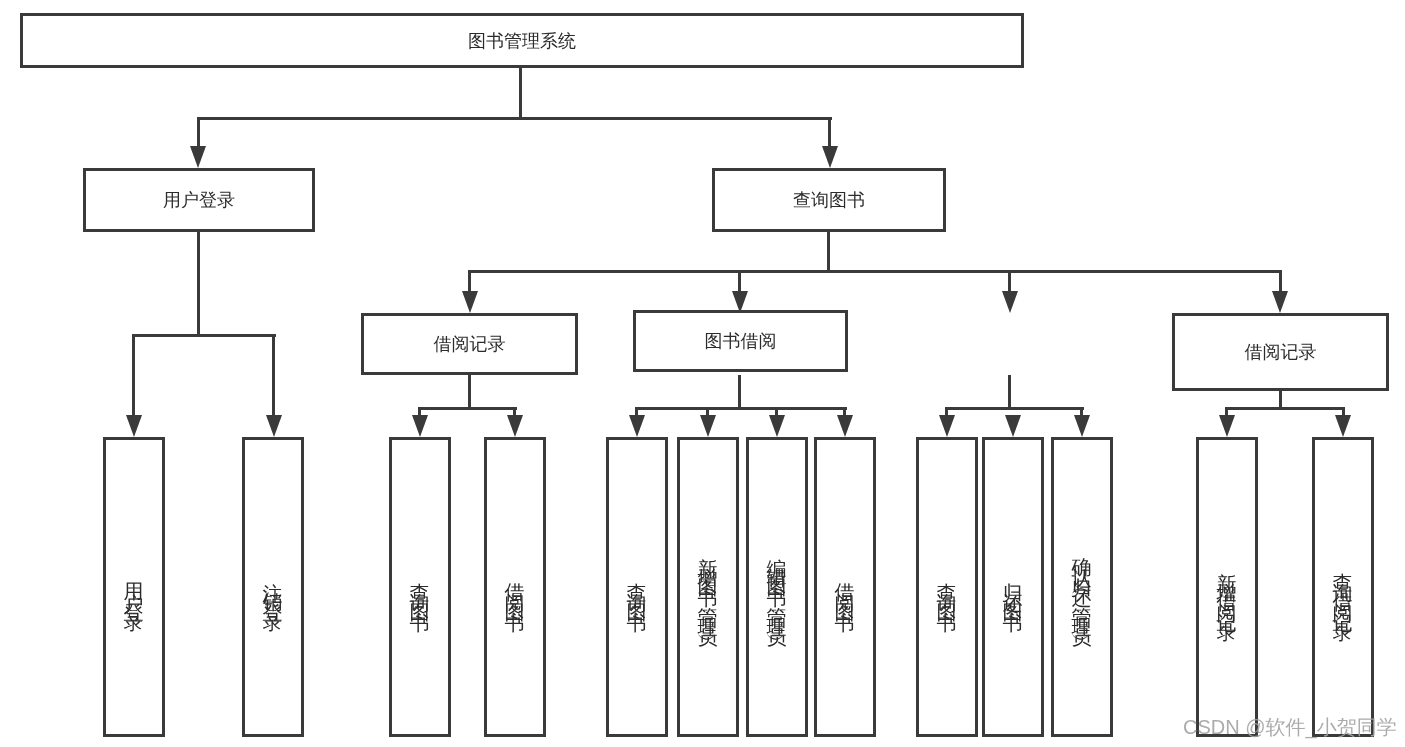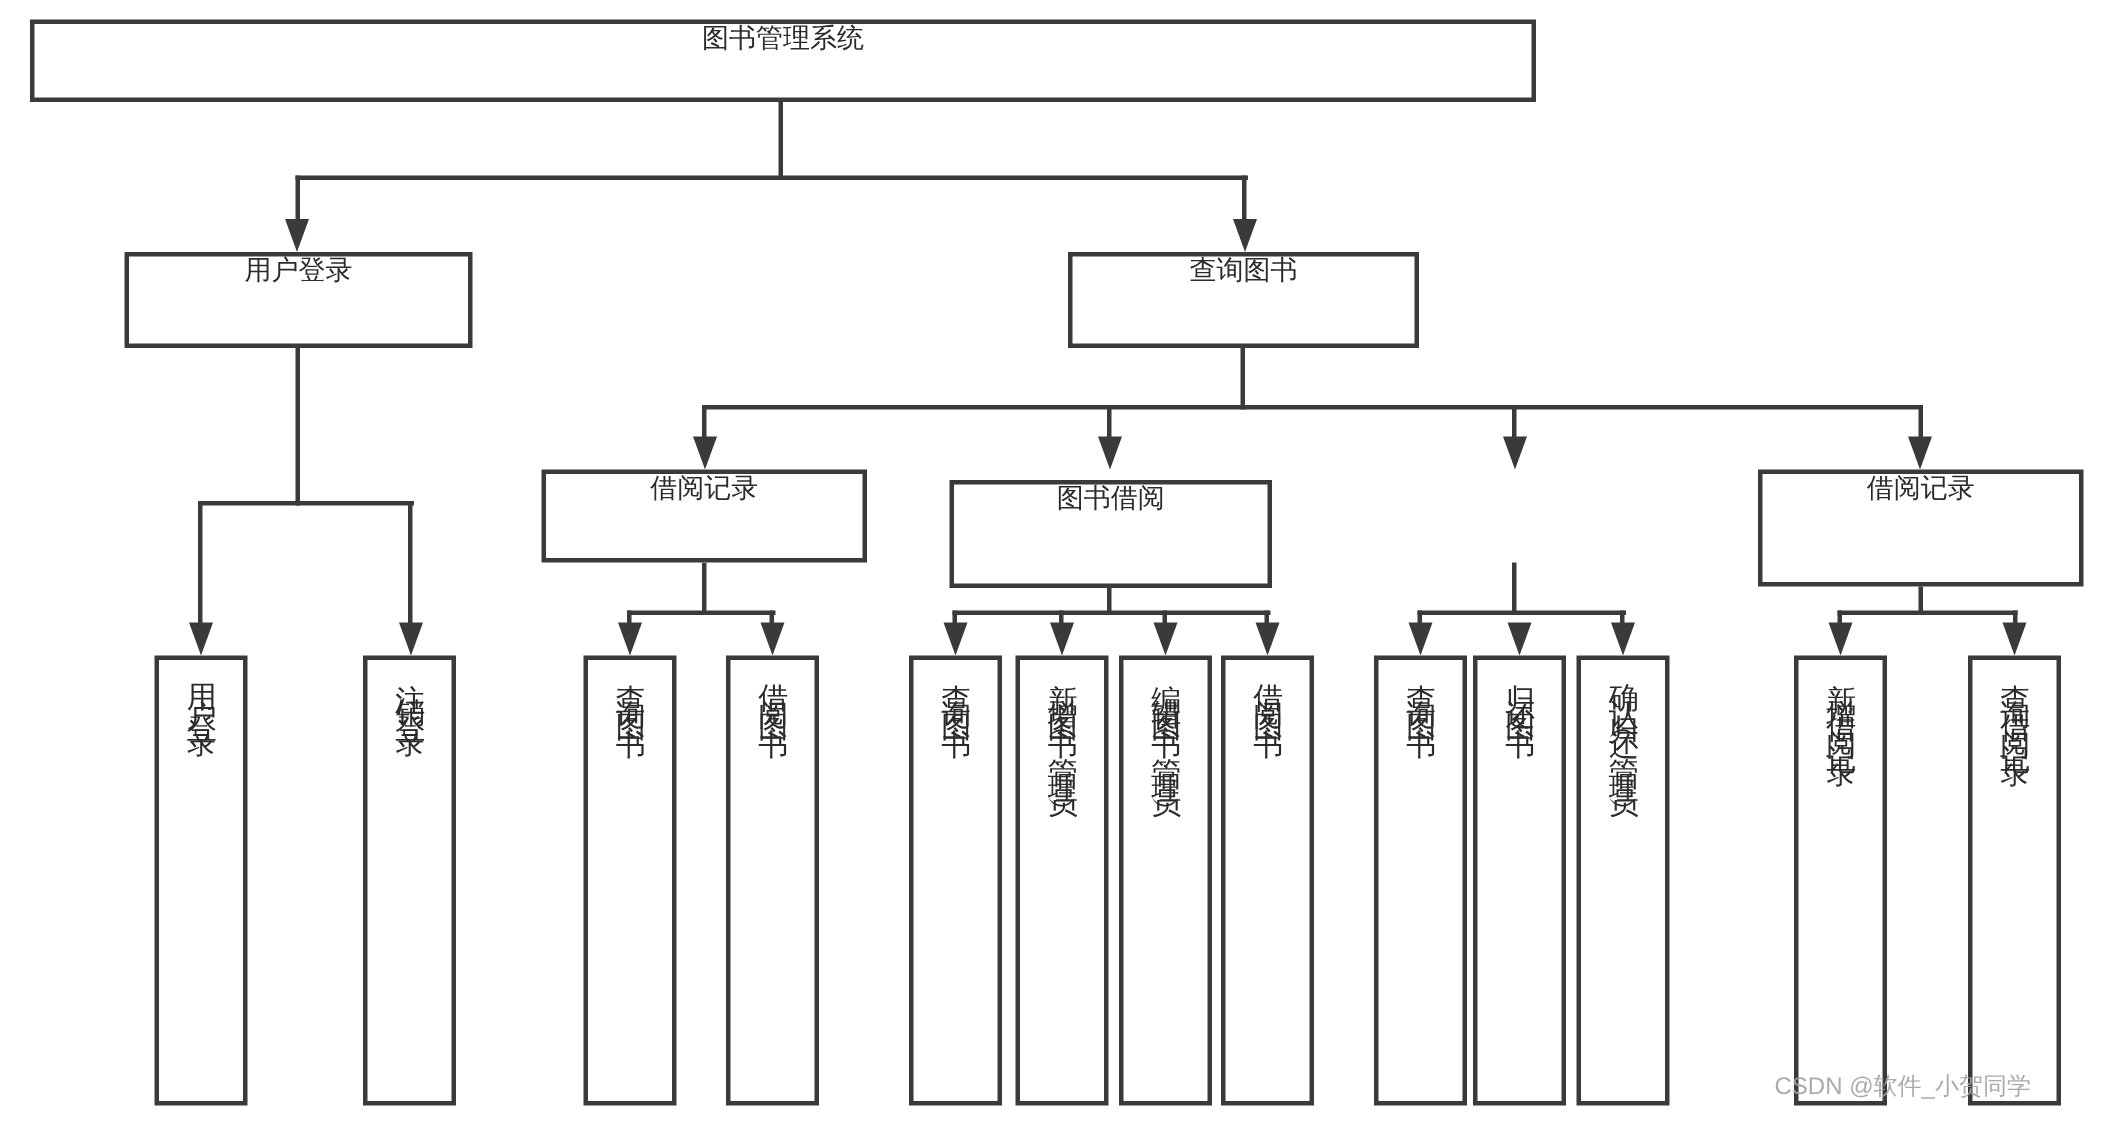--- a/index.html
+++ b/index.html
@@ -18,20 +18,21 @@
     width: 1405px;
     height: 747px;
     background: var(--bg);
     overflow: hidden;
   }
   .box {
     position: absolute;
     background: #fff;
     border: 3px solid var(--line);
     display: flex;
+    align-items: center;
     justify-content: center;
     color: var(--text);
     font-size: 18px;
     z-index: 2;
   }
   .box .lbl { line-height: 1; }
   .leaf .lbl {
     writing-mode: vertical-rl;
     text-orientation: mixed;
     font-size: 20px;
@@ -51,21 +52,21 @@
     height: 0;
     border-left: 8px solid transparent;
     border-right: 8px solid transparent;
     border-top: 22px solid var(--line);
     z-index: 1;
   }
   .watermark {
     position: absolute;
     left: 1183px;
     top: 714px;
-    font-size: 16px;
+    font-size: 20px;
     color: var(--watermark);
     opacity: 0.9;
     white-space: nowrap;
     z-index: 3;
   }
 </style>
 </head>
 <body>
 
 <div class="canvas">
@@ -102,21 +103,21 @@
   <div class="vline" style="left:1008px; top:270px; height:23px;"></div>
   <div class="vline" style="left:1279px; top:270px; height:23px;"></div>
   <div class="arrow" style="left:462px; top:291px;"></div>
   <div class="arrow" style="left:732px; top:291px;"></div>
   <div class="arrow" style="left:1002px; top:291px;"></div>
   <div class="arrow" style="left:1272px; top:291px;"></div>
 
   <div class="box" style="left:361px; top:313px; width:217px; height:62px;">
     <span class="lbl">借阅记录</span>
   </div>
-  <div class="box" style="left:633px; top:320px; width:215px; height:72px;">
+  <div class="box" style="left:633px; top:310px; width:215px; height:62px;">
     <span class="lbl">图书借阅</span>
   </div>
   <div class="box" style="left:1172px; top:313px; width:217px; height:78px;">
     <span class="lbl">借阅记录</span>
   </div>
 
   <div class="vline" style="left:468px; top:375px; height:35px;"></div>
   <div class="hline" style="left:418px; top:407px; width:99px;"></div>
   <div class="vline" style="left:418px; top:407px; height:12px;"></div>
   <div class="vline" style="left:513px; top:407px; height:12px;"></div>

